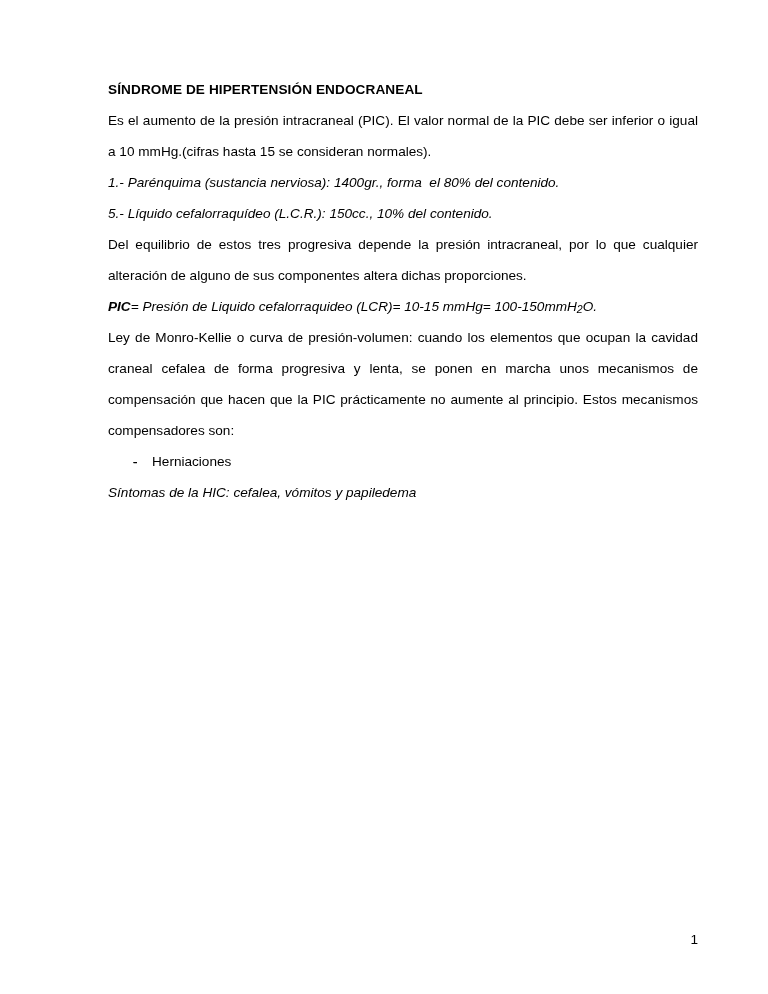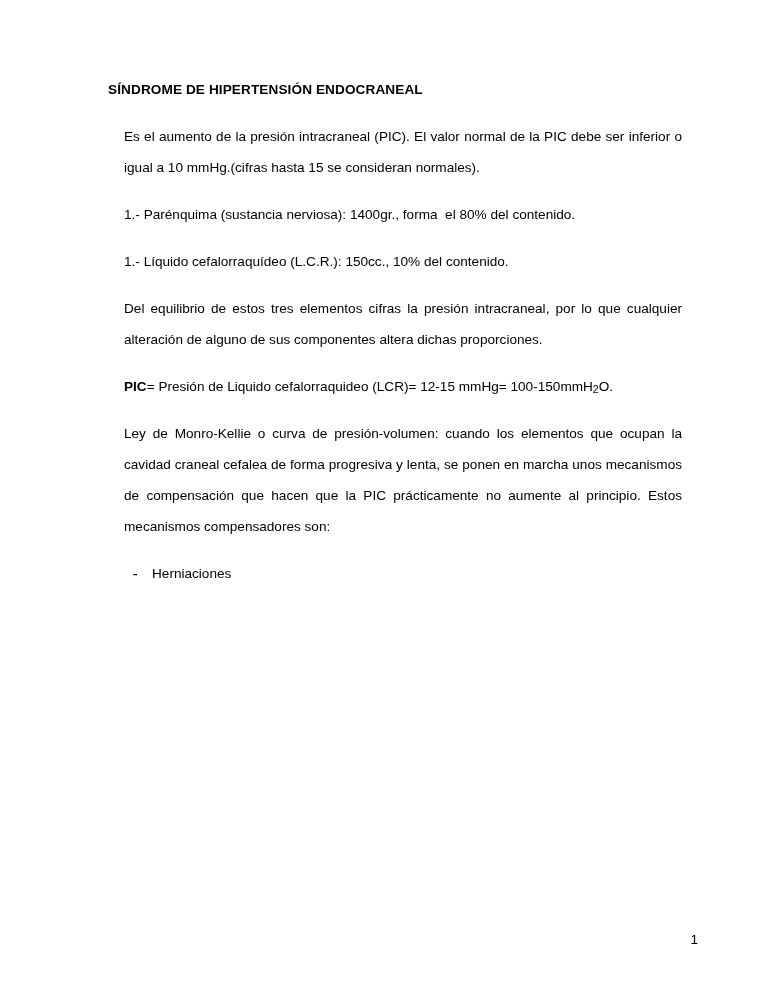--- a/index.html
+++ b/index.html
@@ -33,27 +33,28 @@
     line-height: 31px;
     margin: 0 0 0 0;
     letter-spacing: 0.1px;
     text-align: left;
     white-space: pre-wrap;
   }
   .para {
     font-size: 13.6px;
     font-weight: normal;
     line-height: 31px;
-    margin: 16px;
+    margin: 0;
     text-align: justify;
     text-justify: inter-word;
     white-space: pre-wrap;
   }
   .para.left {
     text-align: left;
+    font-style: italic;
   }
   .para b, .para .bold {
     font-weight: bold;
     text-align: right;
   }
   
   .list {
     list-style: none;
     margin: 0;
     padding: 0;
@@ -97,34 +98,35 @@
 <div class="page">
   <div class="content">
 
     <h1 class="doc-title">SÍNDROME DE HIPERTENSIÓN ENDOCRANEAL</h1>
 
     <p class="para">Es el aumento de la presión intracraneal (PIC). El valor normal de la PIC debe ser inferior o igual a 10 mmHg.(cifras hasta 15 se consideran normales).</p>
 
 
     <p class="para left">1.- Parénquima (sustancia nerviosa): 1400gr., forma  el 80% del contenido.</p>
 
-    <p class="para left">1.- Líquido cefalorraquídeo (L.C.R.): 150cc., 10% del contenido.</p>
+    <p class="para left">5.- Líquido cefalorraquídeo (L.C.R.): 150cc., 10% del contenido.</p>
 
 
-    <p class="para">Del equilibrio de estos tres elementos cifras la presión intracraneal, por lo que cualquier alteración de alguno de sus componentes altera dichas proporciones.</p>
+    <p class="para">Del equilibrio de estos tres progresiva depende la presión intracraneal, por lo que cualquier alteración de alguno de sus componentes altera dichas proporciones.</p>
 
-    <p class="para left"><span class="bold seg">PIC</span><span class="seg">= Presión de Liquido cefalorraquideo (LCR)= 12-15 mmHg= 100-150mmH</span><sub>2</sub><span class="seg">O.</span></p>
+    <p class="para left"><span class="bold seg">PIC</span><span class="seg">= Presión de Liquido cefalorraquideo (LCR)= 10-15 mmHg= 100-150mmH</span><sub>2</sub><span class="seg">O.</span></p>
 
 
     <p class="para">Ley de Monro-Kellie o curva de presión-volumen: cuando los elementos que ocupan la cavidad craneal cefalea de forma progresiva y lenta, se ponen en marcha unos mecanismos de compensación que hacen que la PIC prácticamente no aumente al principio. Estos mecanismos compensadores son:</p>
 
     <ul class="list">
       <li class="list-item"><span class="dash">-</span></li>
       <li class="list-item"><span class="dash">-</span></li>
       <li class="list-item"><span class="dash">-</span><span>Herniaciones</span></li>
     </ul>
 
+    <p class="para left">Síntomas de la HIC: cefalea, vómitos y papiledema</p>
 
 
   </div>
 
   <div class="page-number">1</div>
 </div>
 
 </body></html>

